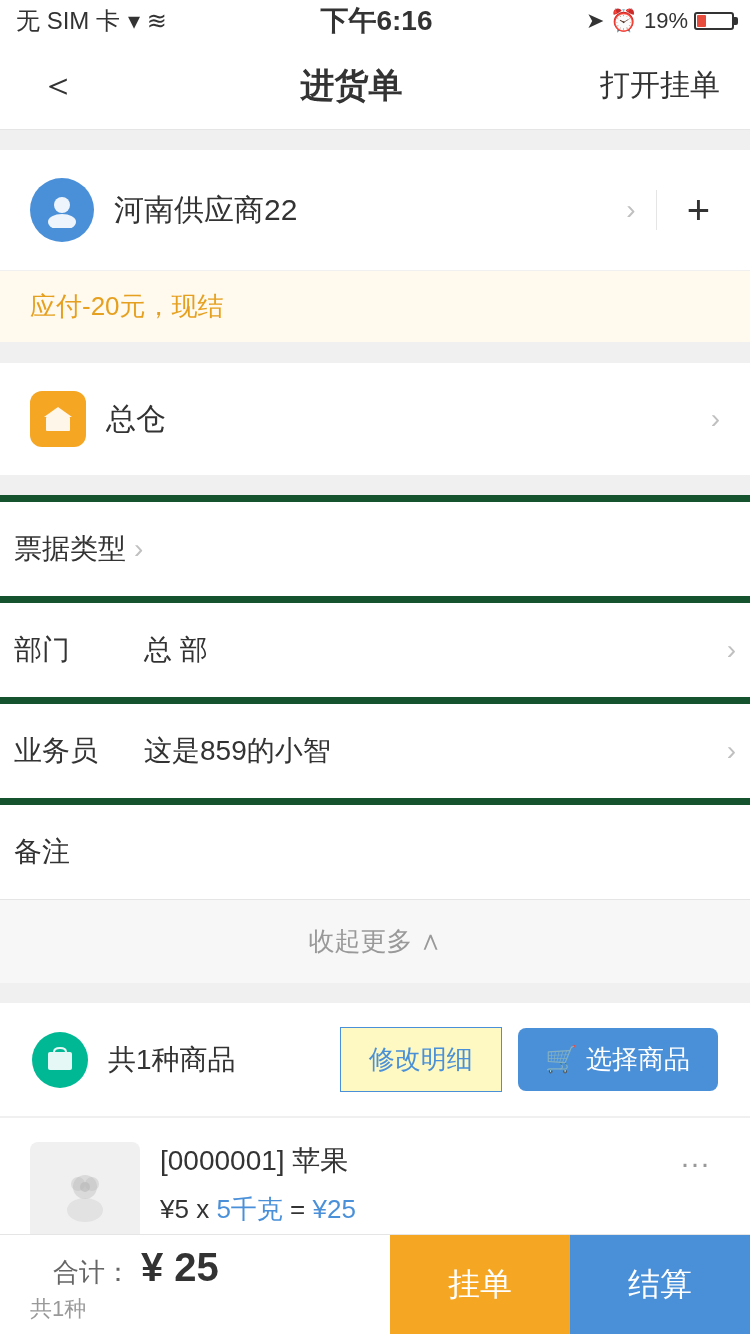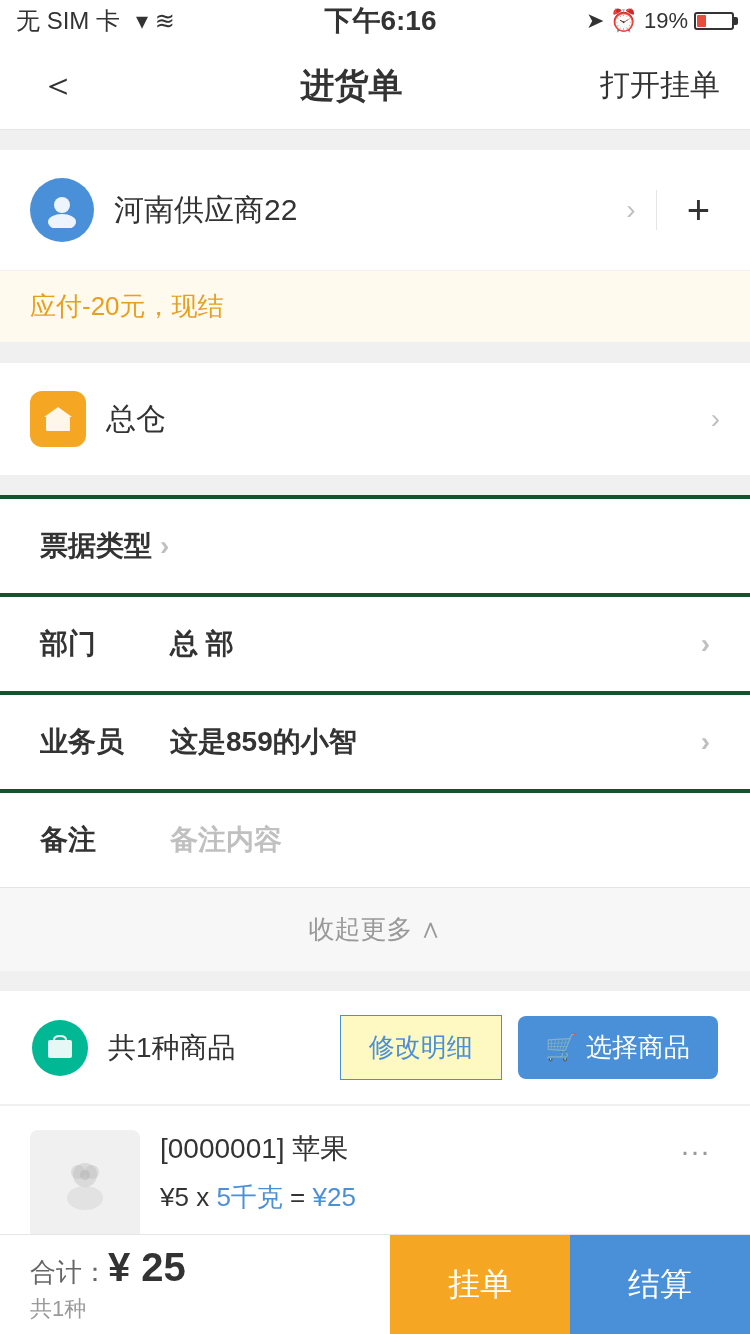--- a/index.html
+++ b/index.html
@@ -18,21 +18,21 @@
       width: 750px;
       height: 42px;
       background: #fff;
       display: flex;
       align-items: center;
       justify-content: space-between;
       padding: 0 16px;
       font-size: 24px;
       color: #333;
     }
-    .status-left { display: flex; align-items: center; gap: 16px; }
+    .status-left { display: flex; align-items: center; gap: 8px; }
     .status-center { font-size: 28px; font-weight: 700; }
     .status-right { display: flex; align-items: center; gap: 6px; font-size: 22px; }
     .battery {
       display: inline-flex; align-items: center;
       border: 2px solid #333; border-radius: 3px;
       width: 40px; height: 18px; padding: 1px; position: relative;
     }
     .battery::after {
       content: '';
       position: absolute; right: -6px; top: 50%; transform: translateY(-50%);
@@ -141,24 +141,23 @@
     .warehouse-name {
       flex: 1;
       font-size: 30px;
       color: #333;
     }
 
     
     .form-row {
       display: flex;
       align-items: center;
-      padding: 28px 40px;
-      background: #fff;
-      border-top: 4px solid #14532d;
-      font-weight: bold;
+      padding: 28px 14px;
+      background: #fff;
+      border-top: 7px solid #14532d;
     }
     .form-label {
       font-size: 28px;
       color: #333;
       width: 120px;
       flex-shrink: 0;
     }
     .form-value {
       flex: 1;
       font-size: 28px;
@@ -273,21 +272,21 @@
       border-top: 1px solid #e5e5e5;
     }
     .footer-total {
       flex: 1;
       display: flex;
       flex-direction: column;
       justify-content: center;
       padding: 0 30px;
     }
     .footer-total-row {
-      display: flex; align-items: baseline; 
+      display: flex; align-items: baseline; gap: 10px; margin-left: 23px;
     }
     .footer-total-label { font-size: 26px; color: #666; }
     .footer-total-amount { font-size: 40px; color: #333; font-weight: 600; }
     .footer-total-sub { font-size: 22px; color: #999; margin-top: 4px; }
     .footer-btn-hold {
       width: 180px;
       background: #f5a623;
       color: #fff;
       font-size: 32px;
       display: flex; align-items: center; justify-content: center;
@@ -378,21 +377,20 @@
   </div>
 
   <div class="form-row">
     <span class="form-label">业务员</span>
     <span class="form-value">这是859的小智</span>
     <span class="chevron-right">›</span>
   </div>
 
   <div class="form-row">
     <span class="form-label">备注</span>
-    <span class="form-value placeholder">备注内容</span>
   </div>
 
   <div class="collapse-bar">
     <span>收起更多 ∧</span>
   </div>
 </div>
 
 <div class="section-gap"></div>
 
 <div class="card">

